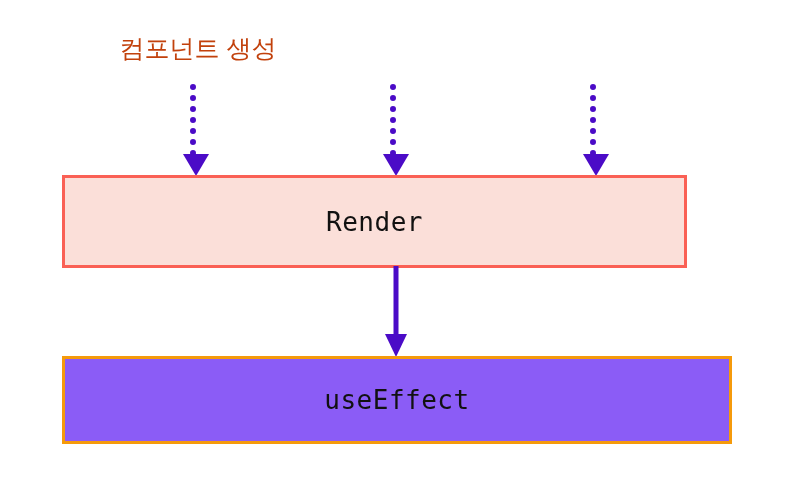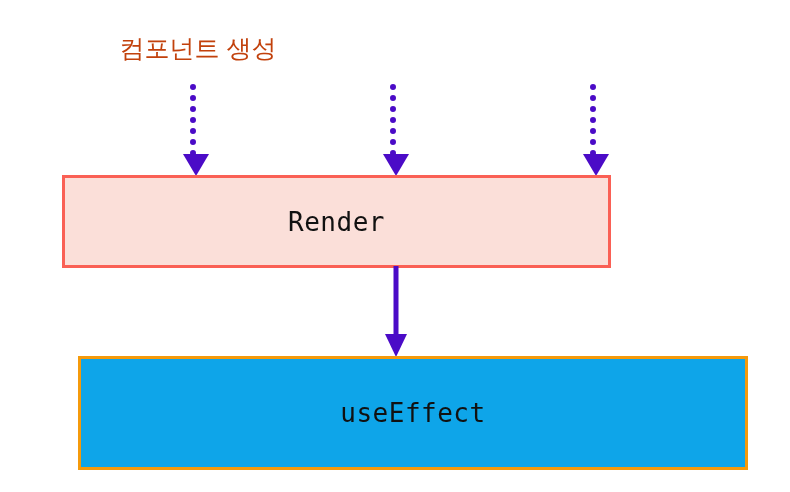--- a/index.html
+++ b/index.html
@@ -64,33 +64,32 @@
     align-items: center;
     justify-content: center;
     font-family: "DejaVu Sans Mono", monospace;
     font-size: 26px;
     color: #111111;
     letter-spacing: 0.5px;
   }
   #render-box {
     left: 62px;
     top: 175px;
-    width: 549px;
+    width: 625px;
     height: 93px;
     border: 3px solid #FA6055;
     background: #FBDFD9;
   }
   #useeffect-box {
     left: 62px;
     top: 356px;
     width: 670px;
-    height: 114px;
+    height: 88px;
     border: 3px solid #F59A0B;
-    background: #0ea5e9;
-    margin-left: 16px;
+    background: #8b5cf6;
   }
 
   
   #flow-arrow {
     position: absolute;
     left: 396px;
     top: 266px;
     transform: translateX(-50%);
     width: 22px;
     height: 92px;

